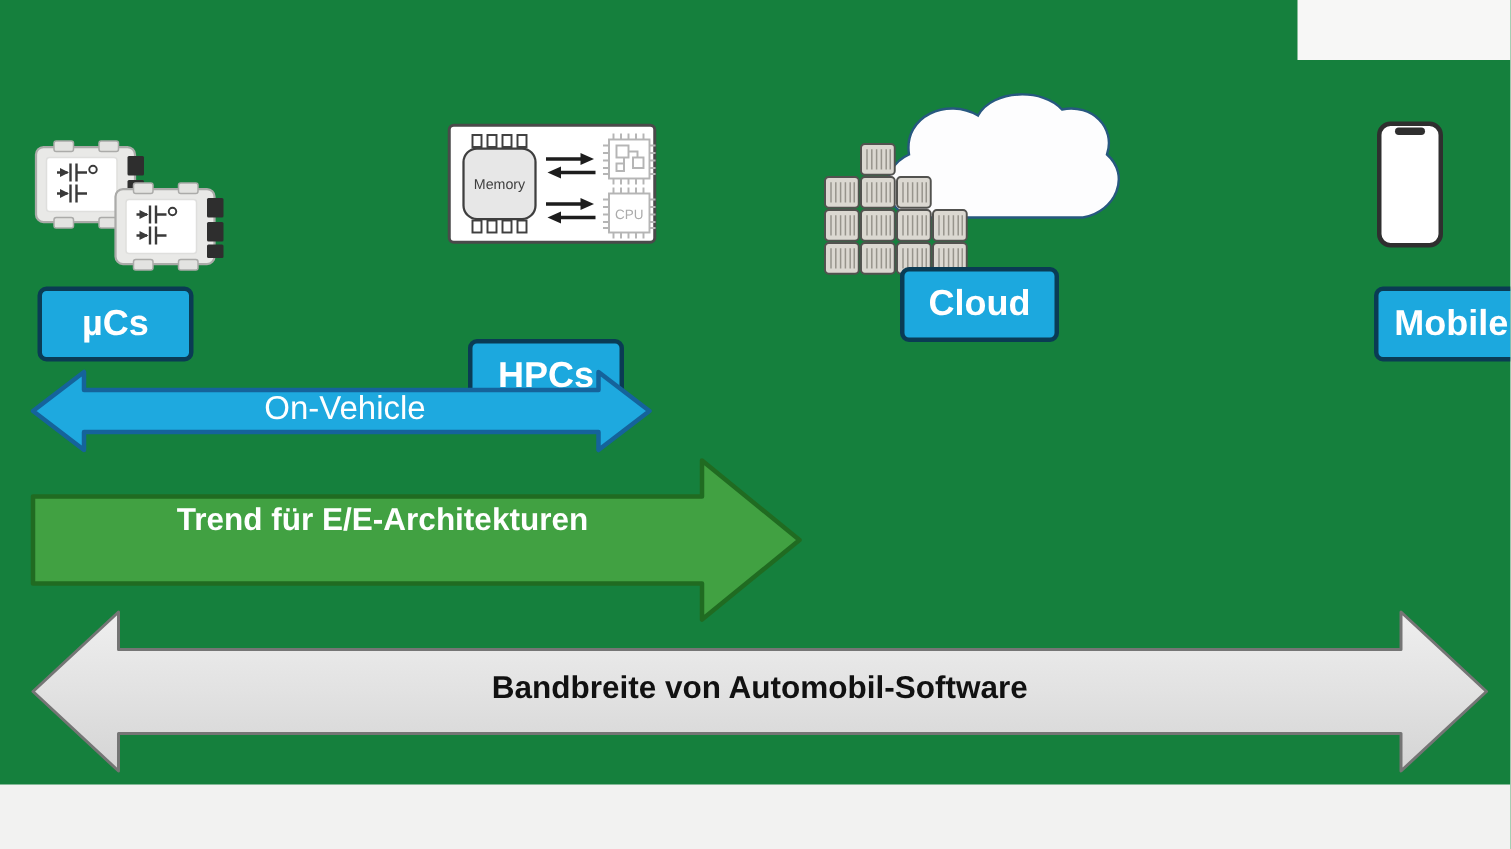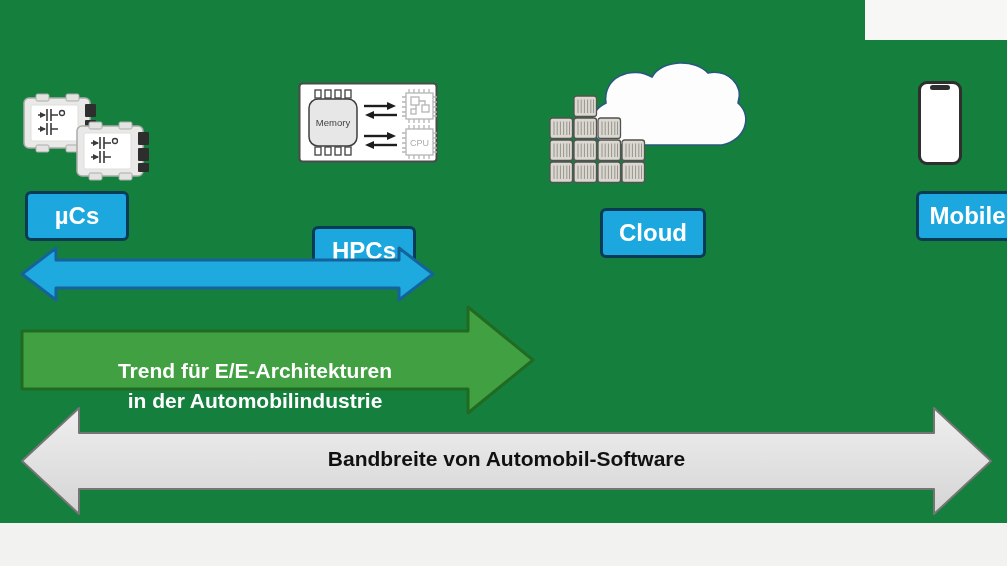--- a/index.html
+++ b/index.html
@@ -12,26 +12,26 @@
   .patch-bottom{left:0;top:523px;width:1007px;height:43px;background:#f2f2f1;}
   .icon{position:absolute;}
   .pill{
     position:absolute;height:44px;border:3px solid #0a3b54;border-radius:6px;
     background:#1ca8de;color:#ffffff;font-weight:bold;font-size:24px;
     display:flex;align-items:center;justify-content:center;
     box-sizing:content-box;
   }
   .pill-ucs{left:25px;top:191px;width:98px;}
   .pill-hpcs{left:312px;top:191px;width:98px;margin-top:35px;}
-  .pill-cloud{left:600px;top:208px;width:100px;text-align:center;}
+  .pill-cloud{left:600px;top:178px;width:100px;text-align:center;}
   .pill-mobile{left:916px;top:191px;width:97px;}
   .arrows-layer{position:absolute;left:0;top:0;width:1007px;height:566px;}
   .arrow-text{position:absolute;text-align:center;pointer-events:none;}
   .txt-onvehicle{left:60px;top:259px;width:340px;font-size:22px;color:#ffffff;font-weight:normal;}
-  .txt-trend{left:30px;top:332px;width:450px;font-size:21px;line-height:30px;color:#ffffff;font-weight:bold;margin-top:24px;}
+  .txt-trend{left:30px;top:332px;width:450px;font-size:21px;line-height:30px;color:#ffffff;font-weight:bold;}
   .txt-bandwidth{left:79px;top:447px;width:855px;font-size:21px;color:#111111;font-weight:bold;}
   .phone{
     position:absolute;left:918px;top:81px;width:38px;height:78px;
     border:3px solid #2f2f2f;border-radius:9px;background:#ffffff;
   }
   .phone-notch{
     position:absolute;left:50%;top:1px;transform:translateX(-50%);
     width:20px;height:5px;border-radius:3px;background:#2f2f2f;
   }
 </style>
@@ -180,19 +180,19 @@
         <stop offset="0" stop-color="#efefef"></stop>
         <stop offset="0.5" stop-color="#e2e2e2"></stop>
         <stop offset="1" stop-color="#d4d4d4"></stop>
       </linearGradient>
     </defs>
     <polygon points="22,274 56,248 56,260 399,260 399,248 433,274 399,300 399,288 56,288 56,300" fill="#1ea9df" stroke="#15639b" stroke-width="3" stroke-linejoin="round"></polygon>
     <polygon points="22,331 468,331 468,307 533,360 468,413 468,389 22,389" fill="#41a142" stroke="#206b21" stroke-width="3" stroke-linejoin="round"></polygon>
     <polygon points="22,461 79,408 79,433 934,433 934,408 991,461 934,514 934,489 79,489 79,514" fill="url(#grayGrad)" stroke="#757575" stroke-width="2" stroke-linejoin="round"></polygon>
   </svg>
 
+  <div class="arrow-text txt-onvehicle">On-Vehicle</div>
   <div class="arrow-text txt-trend">
     <div>Trend für E/E-Architekturen</div>
-    <div>in der Automobilindustrie</div>
   </div>
   <div class="arrow-text txt-bandwidth">Bandbreite von Automobil-Software</div>
 
 </div>
 
 </body></html>

